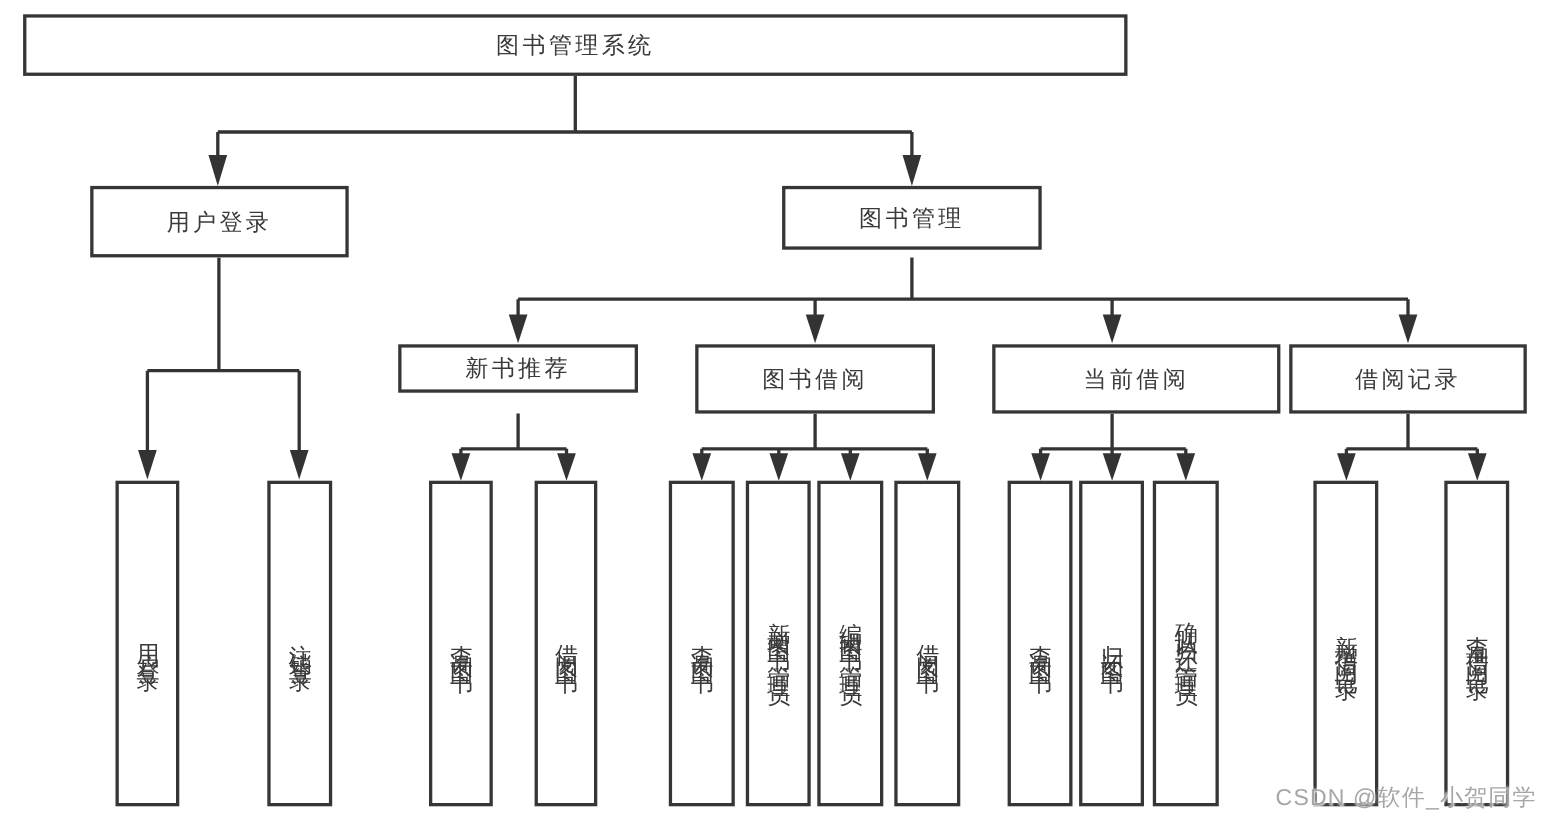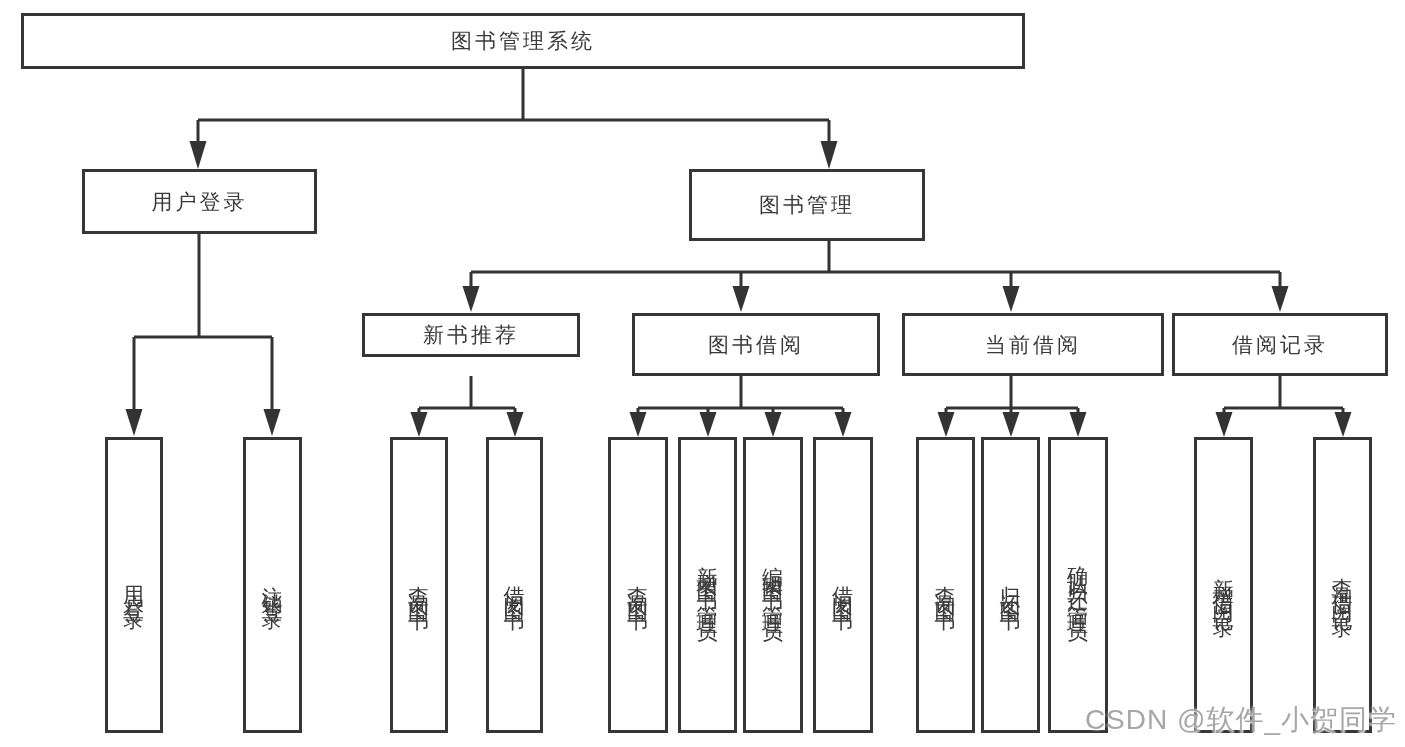--- a/index.html
+++ b/index.html
@@ -12,21 +12,21 @@
     position:absolute;box-sizing:border-box;border:3px solid #363636;background:#ffffff;
     display:flex;align-items:center;justify-content:center;color:#3a3a3a;
   }
   .hbox span{font-size:21px;letter-spacing:3px;white-space:nowrap;}
   .vbox{top:437px;width:58px;height:296px;}
   .vtext{
     writing-mode:vertical-rl;text-orientation:mixed;
     font-size:21px;letter-spacing:8px;line-height:1;white-space:nowrap;
   }
   .watermark{
-    position:absolute;right:8px;bottom:8px;font-size:28px;letter-spacing:1px;
+    position:absolute;right:8px;bottom:8px;font-size:21px;letter-spacing:1px;
     color:rgba(158,158,158,0.92);text-shadow:0 0 3px #ffffff,1px 1px 2px #ffffff;
     z-index:5;white-space:nowrap;
   }
 </style>
 </head>
 <body>
 
 <div class="canvas">
 
   <svg class="connectors" viewBox="0 0 1405 747">
@@ -77,35 +77,35 @@
     </g>
   </svg>
 
   <div class="box hbox" style="left:21px;top:13px;width:1004px;height:56px">
     <span>图书管理系统</span>
   </div>
 
   <div class="box hbox" style="left:82px;top:169px;width:235px;height:65px">
     <span>用户登录</span>
   </div>
-  <div class="box hbox" style="left:689px;top:169px;width:236px;height:72px">
+  <div class="box hbox" style="left:711px;top:169px;width:236px;height:58px">
     <span>图书管理</span>
   </div>
 
   <div class="box vbox" style="left:105px">
     <span class="vtext">用户登录</span>
   </div>
   <div class="box vbox" style="left:243px;width:59px">
     <span class="vtext">注销登录</span>
   </div>
 
   <div class="box hbox" style="left:362px;top:313px;width:218px;height:44px">
     <span>新书推荐</span>
   </div>
-  <div class="box hbox" style="left:632px;top:313px;width:248px;height:63px">
+  <div class="box hbox" style="left:632px;top:313px;width:218px;height:63px">
     <span>图书借阅</span>
   </div>
   <div class="box hbox" style="left:902px;top:313px;width:262px;height:63px">
     <span>当前借阅</span>
   </div>
   <div class="box hbox" style="left:1172px;top:313px;width:216px;height:63px">
     <span>借阅记录</span>
   </div>
 
   <div class="box vbox" style="left:390px">

